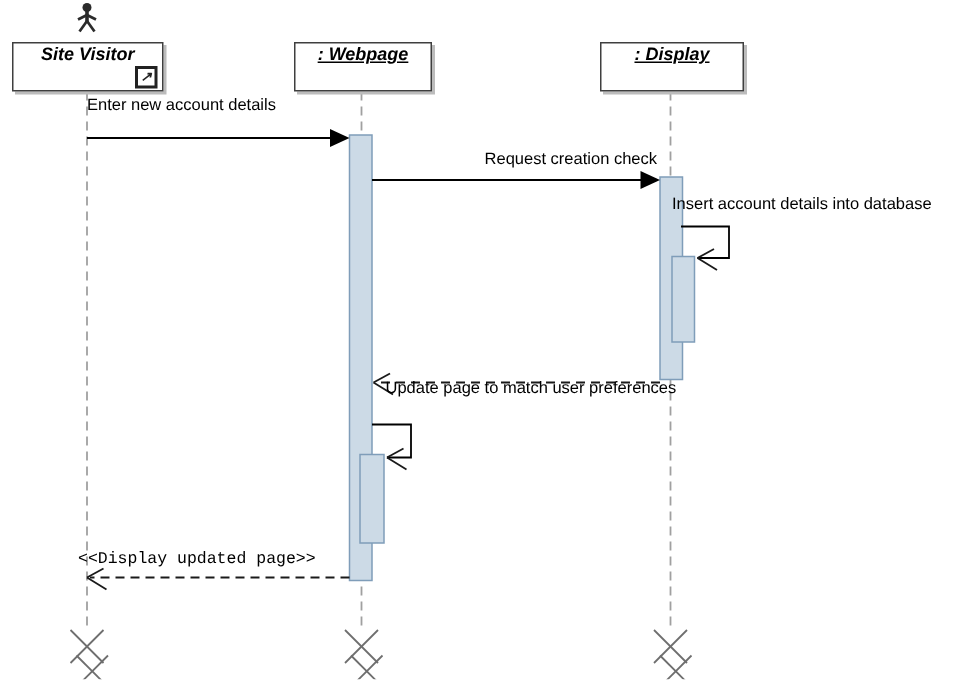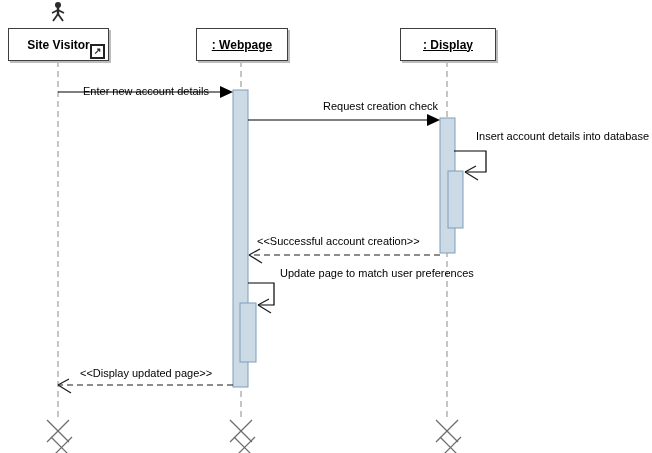--- a/index.html
+++ b/index.html
@@ -6,22 +6,22 @@
   .canvas{
     position:relative;width:652px;height:453px;background:#ffffff;
     font-family:"Liberation Sans",sans-serif;overflow:hidden;color:#000;
   }
   .overlay{position:absolute;left:0;top:0;}
   
   .head-box{
     position:absolute;top:28px;height:33px;box-sizing:border-box;
     background:#ffffff;border:1.5px solid #3f3f3f;
     box-shadow:2px 2px 0 #bcbcbc;
-    display:flex;align-items:center;justify-content:center;
-    font-size:12px;font-weight:bold;
+    display:flex;align-items:flex-start;justify-content:center;
+    font-size:12px;font-weight:bold;font-style:italic;
   }
   .head-box .obj-label{text-decoration:underline;}
   .drill-icon{
     position:absolute;right:3px;bottom:1px;width:11px;height:11px;
     border:2px solid #222;background:#fff;
     display:flex;align-items:center;justify-content:center;
     font-size:9px;font-weight:bold;line-height:1;color:#222;
     text-decoration:none;
   }
   .actor-figure{position:absolute;left:47px;top:1px;}
@@ -129,25 +129,24 @@
   </div>
 
   <div class="head-box" style="left:196px;width:92px;">
     <span class="obj-label">: Webpage</span>
   </div>
 
   <div class="head-box" style="left:400px;width:96px;">
     <span class="obj-label">: Display</span>
   </div>
 
-  <div class="msg-label" style="left:58px;top:84px;width:176px;text-align:center;">Enter new account details</div>
+  <div class="msg-label" style="left:58px;top:63px;width:176px;text-align:left;">Enter new account details</div>
 
   <div class="msg-label" style="left:250px;top:99px;width:188px;text-align:right;">Request creation check</div>
 
-  <div class="msg-label" style="left:476px;top:129px;">Insert account details into database</div>
+  <div class="msg-label" style="left:448px;top:129px;">Insert account details into database</div>
 
-  <div class="msg-label" style="left:257px;top:234px;">&lt;&lt;Successful account creation&gt;&gt;</div>
 
-  <div class="msg-label" style="left:257px;top:266px;margin-left:23px;">Update page to match user preferences</div>
+  <div class="msg-label" style="left:257px;top:252px;">Update page to match user preferences</div>
 
-  <div class="msg-label" style="left:80px;top:366px;">&lt;&lt;Display updated page&gt;&gt;</div>
+  <div class="msg-label" style="left:52px;top:366px;font-family:Liberation Mono, monospace;">&lt;&lt;Display updated page&gt;&gt;</div>
 
 </div>
 
 </body></html>

